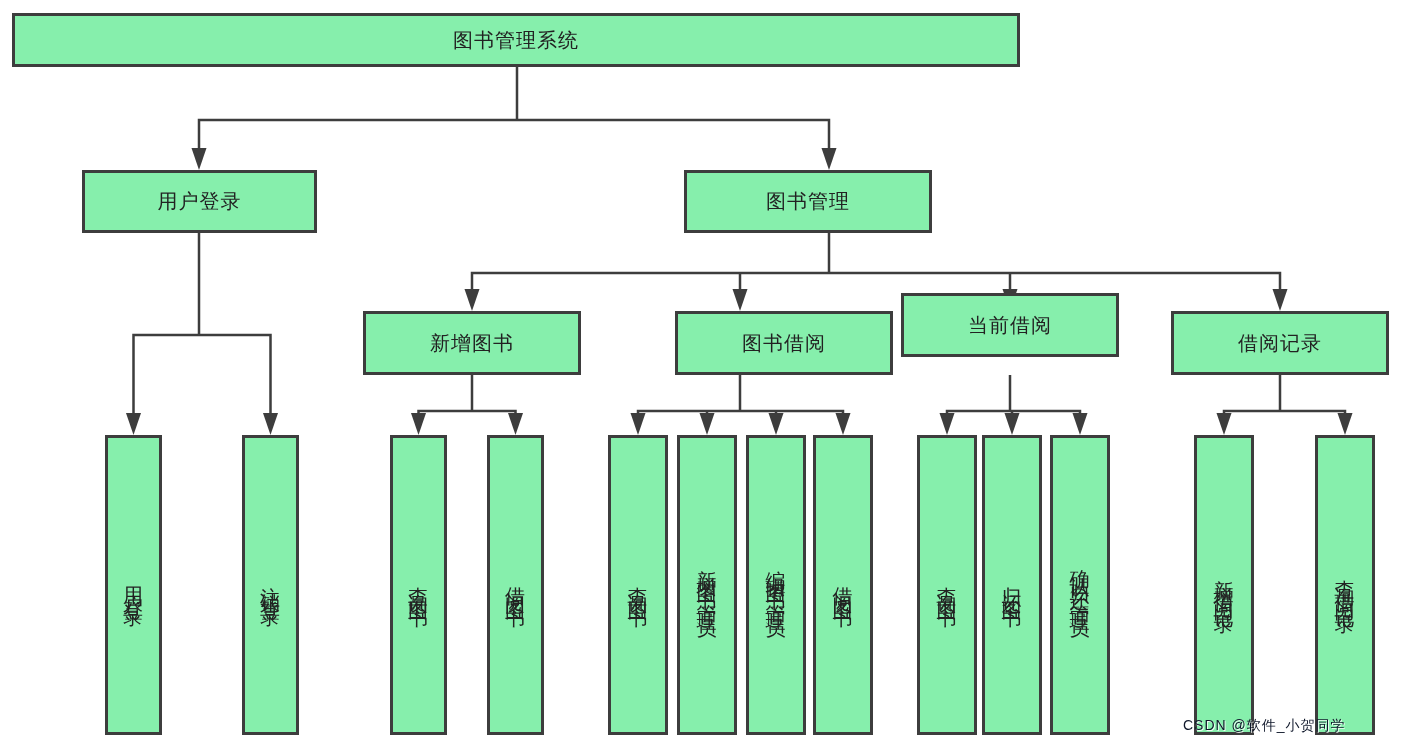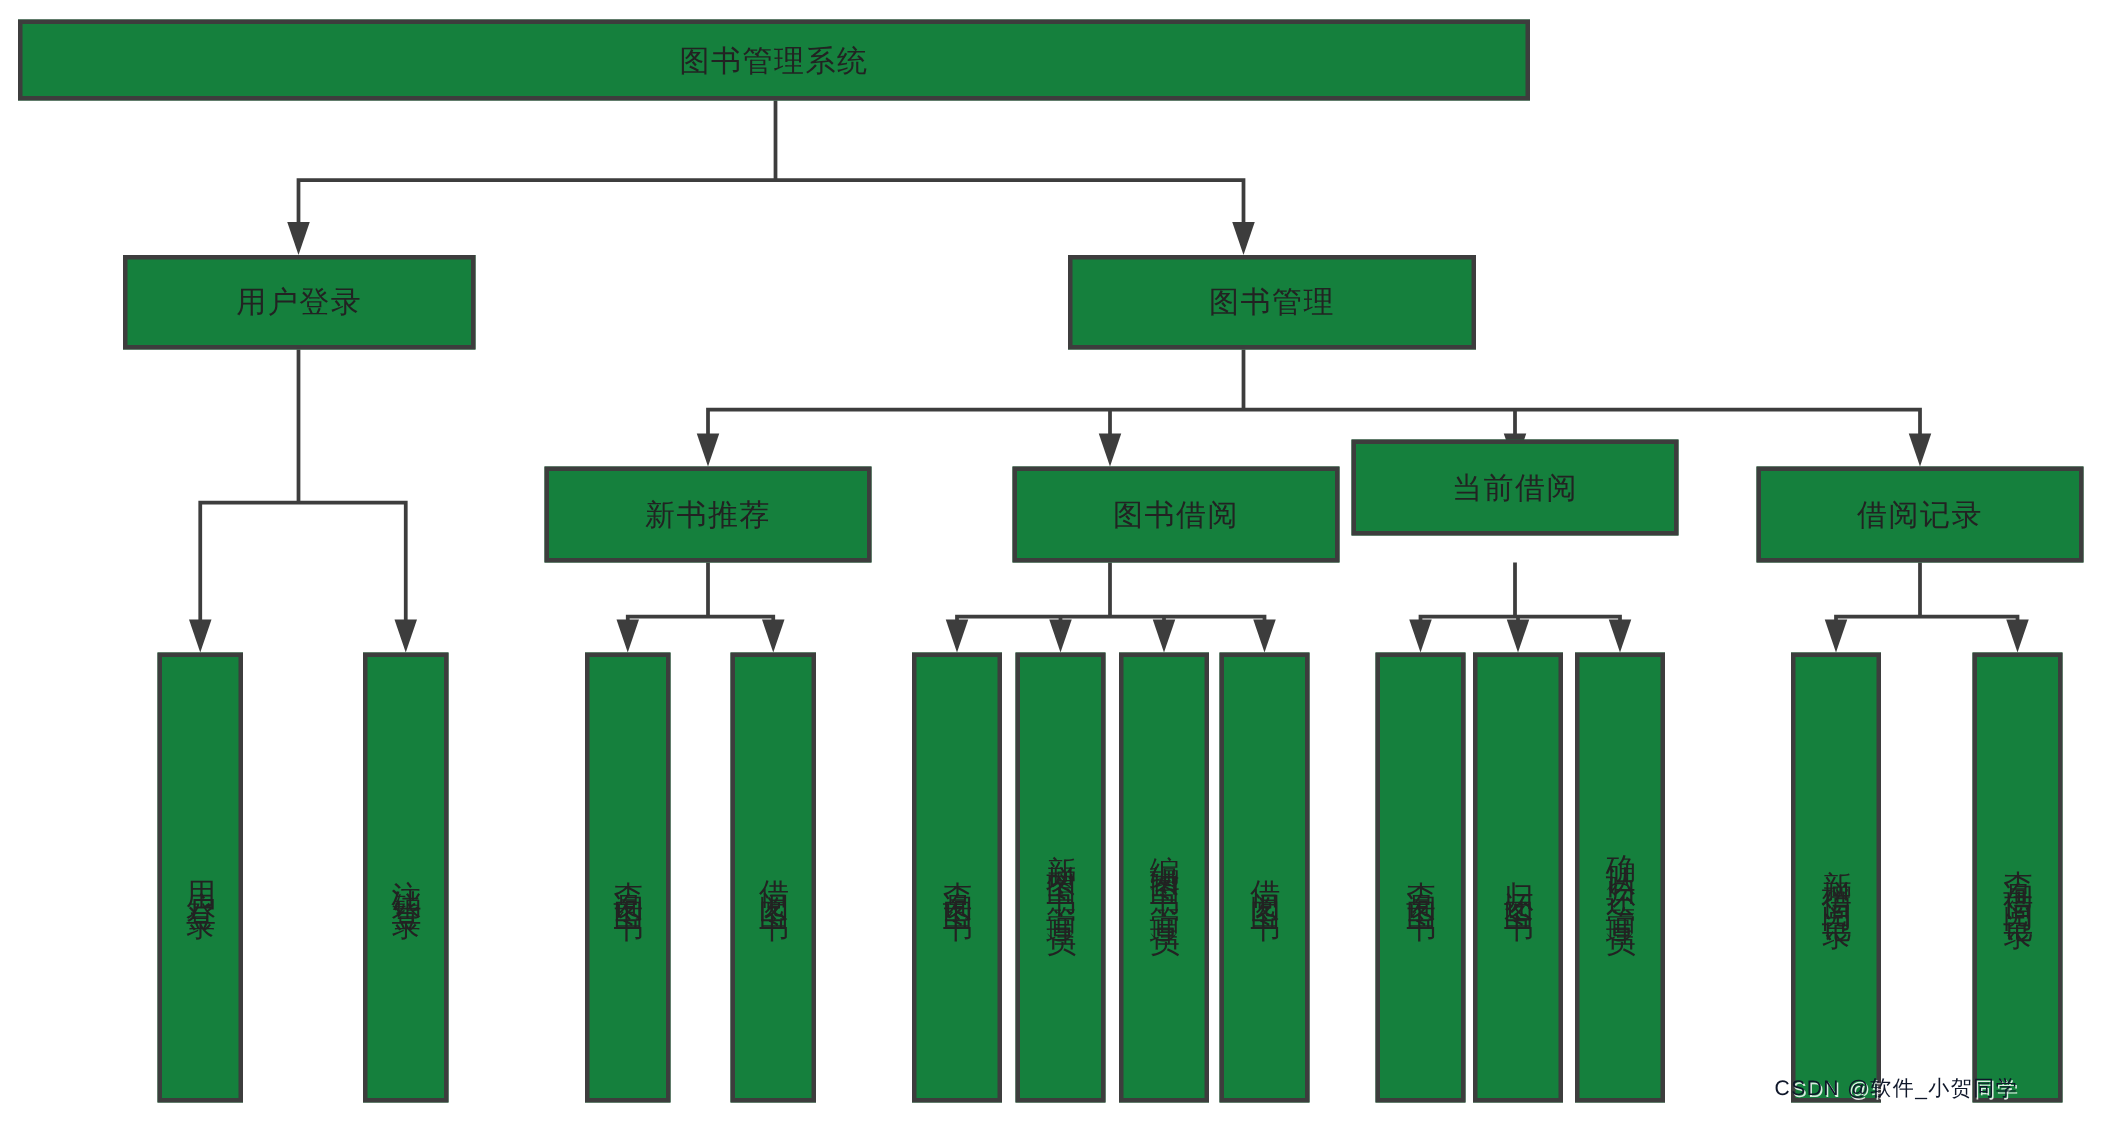--- a/index.html
+++ b/index.html
@@ -19,21 +19,21 @@
     position: absolute;
     left: 0;
     top: 0;
     width: 1405px;
     height: 747px;
   }
   .box {
     position: absolute;
     box-sizing: border-box;
     border: 3px solid #3d3d3d;
-    background: #15803d;
+    background: #86efac;
     display: flex;
     align-items: center;
     justify-content: center;
     color: #222222;
     font-size: 20px;
     font-weight: 500;
     letter-spacing: 1px;
     white-space: nowrap;
   }
   .box-v {
@@ -87,23 +87,23 @@
       <polygon points="1004.5,413 1019.5,413 1012,435"></polygon>
       <polygon points="1072.5,413 1087.5,413 1080,435"></polygon>
       <polygon points="1216.5,413 1231.5,413 1224,435"></polygon>
       <polygon points="1337.5,413 1352.5,413 1345,435"></polygon>
     </g>
   </svg>
 
   <div class="box" style="left:12px; top:13px; width:1008px; height:54px;">图书管理系统</div>
 
   <div class="box" style="left:82px; top:170px; width:235px; height:63px;">用户登录</div>
-  <div class="box" style="left:712px; top:170px; width:272px; height:63px;">图书管理</div>
+  <div class="box" style="left:684px; top:170px; width:248px; height:63px;">图书管理</div>
 
-  <div class="box" style="left:363px; top:311px; width:218px; height:64px;">新书推荐</div>
+  <div class="box" style="left:363px; top:311px; width:218px; height:64px;">新增图书</div>
   <div class="box" style="left:631px; top:311px; width:218px; height:64px;margin-left:44px;">图书借阅</div>
   <div class="box" style="left:901px; top:293px; width:218px; height:64px;">当前借阅</div>
   <div class="box" style="left:1171px; top:311px; width:218px; height:64px;">借阅记录</div>
 
   <div class="box box-v" style="left:105px; top:435px; width:57px; height:300px;">用户登录</div>
   <div class="box box-v" style="left:242px; top:435px; width:57px; height:300px;">注销登录</div>
 
   <div class="box box-v" style="left:390px; top:435px; width:57px; height:300px;">查询图书</div>
   <div class="box box-v" style="left:487px; top:435px; width:57px; height:300px;">借阅图书</div>
 

